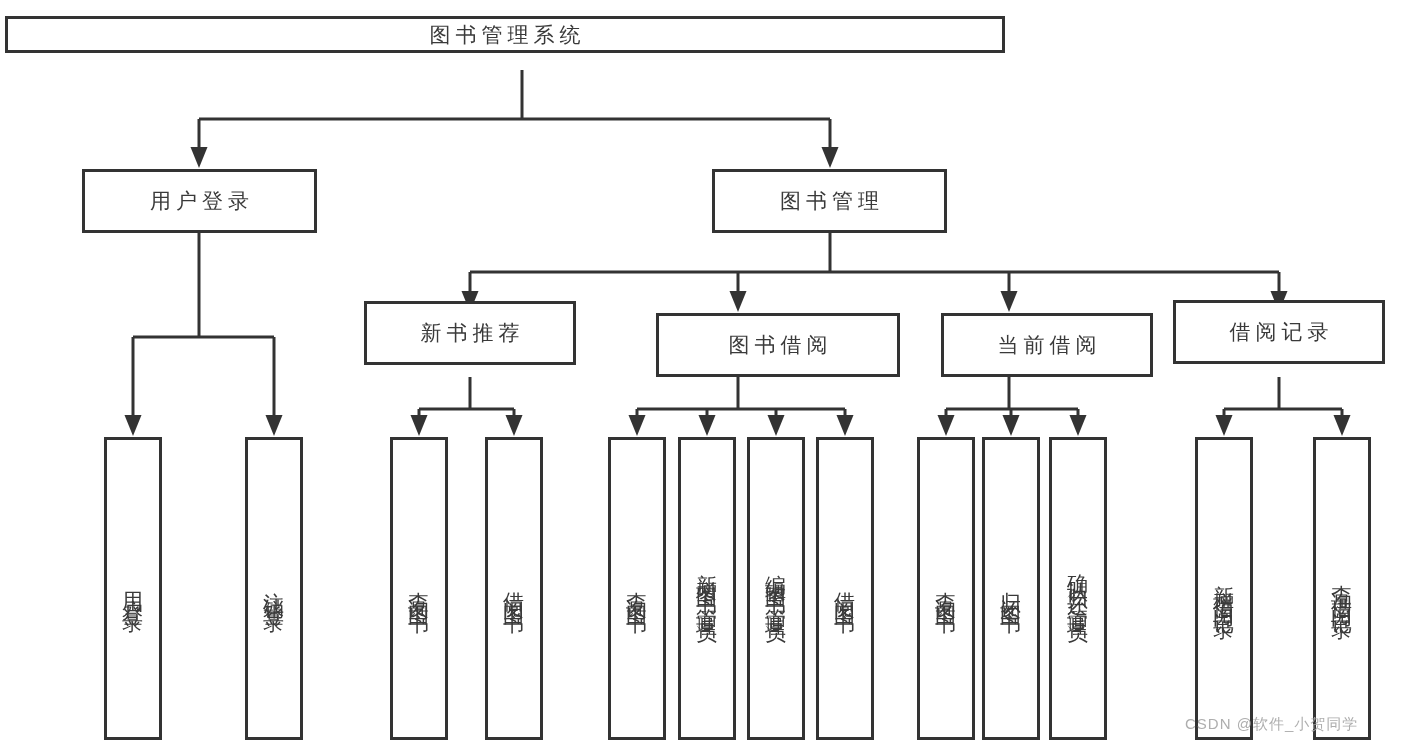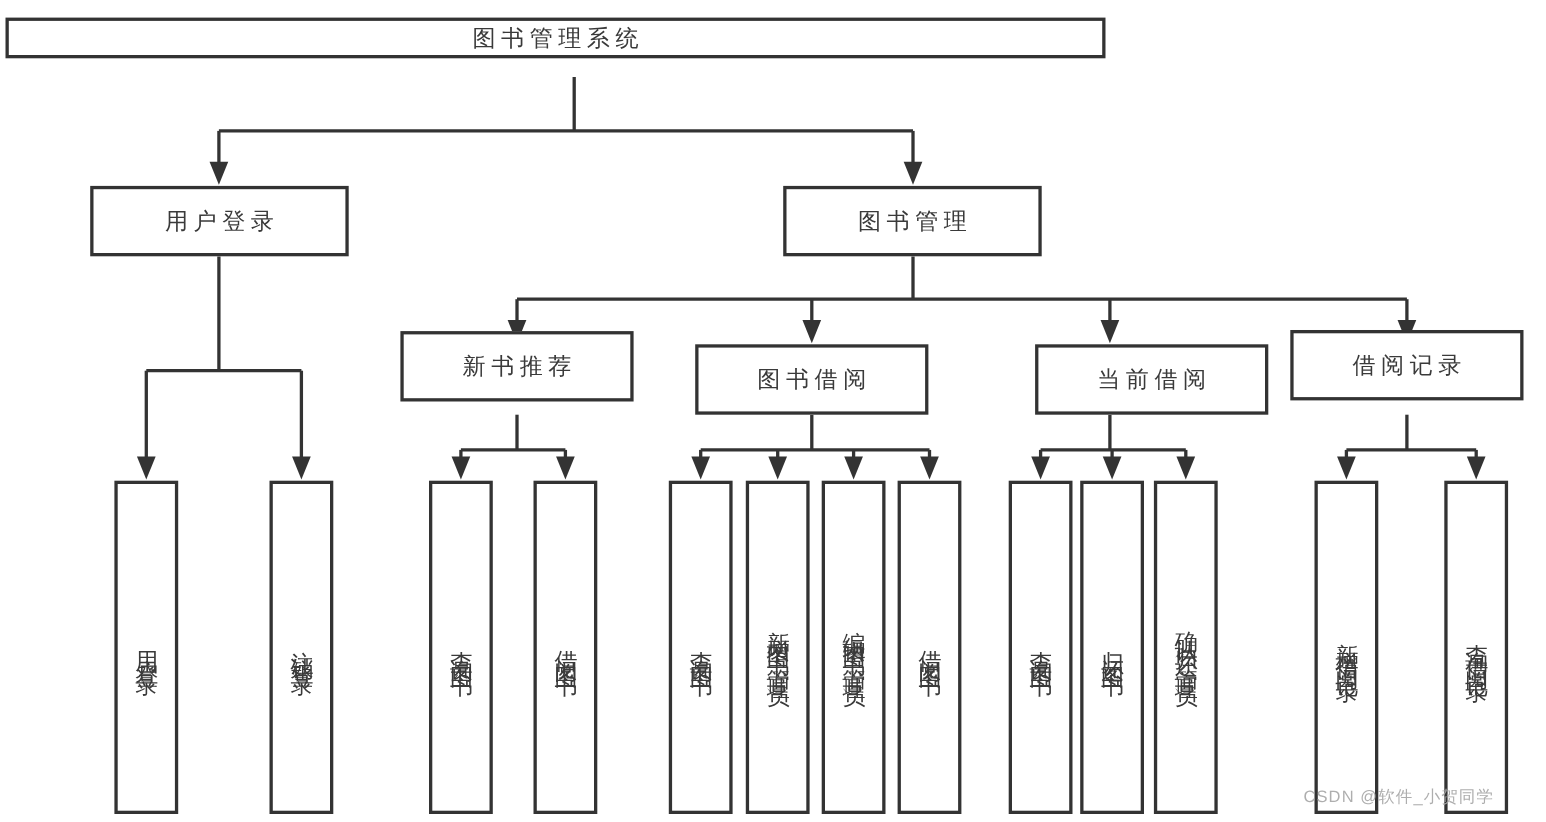--- a/index.html
+++ b/index.html
@@ -21,21 +21,21 @@
     font-size: 21px;
     letter-spacing: 5px;
     text-indent: 5px;
     white-space: nowrap;
   }
 
   .root  { left: 5px;   top: 16px;  width: 1000px; height: 37px; }
   .lvl2a { left: 82px;   top: 169px; width: 235px;  height: 64px; }
   .lvl2b { left: 712px;  top: 169px; width: 235px;  height: 64px; }
   .lvl3a { left: 364px;  top: 301px; width: 212px;  height: 64px; }
-  .lvl3b { left: 632px;  top: 313px; width: 212px;  height: 64px; }
+  .lvl3b { left: 656px;  top: 313px; width: 244px;  height: 64px; }
   .lvl3c { left: 941px;  top: 313px; width: 212px;  height: 64px; }
   .lvl3d { left: 1173px; top: 300px; width: 212px;  height: 64px; }
 
   .leaf {
     top: 437px;
     width: 58px;
     height: 303px;
     letter-spacing: 0;
     text-indent: 0;
   }

